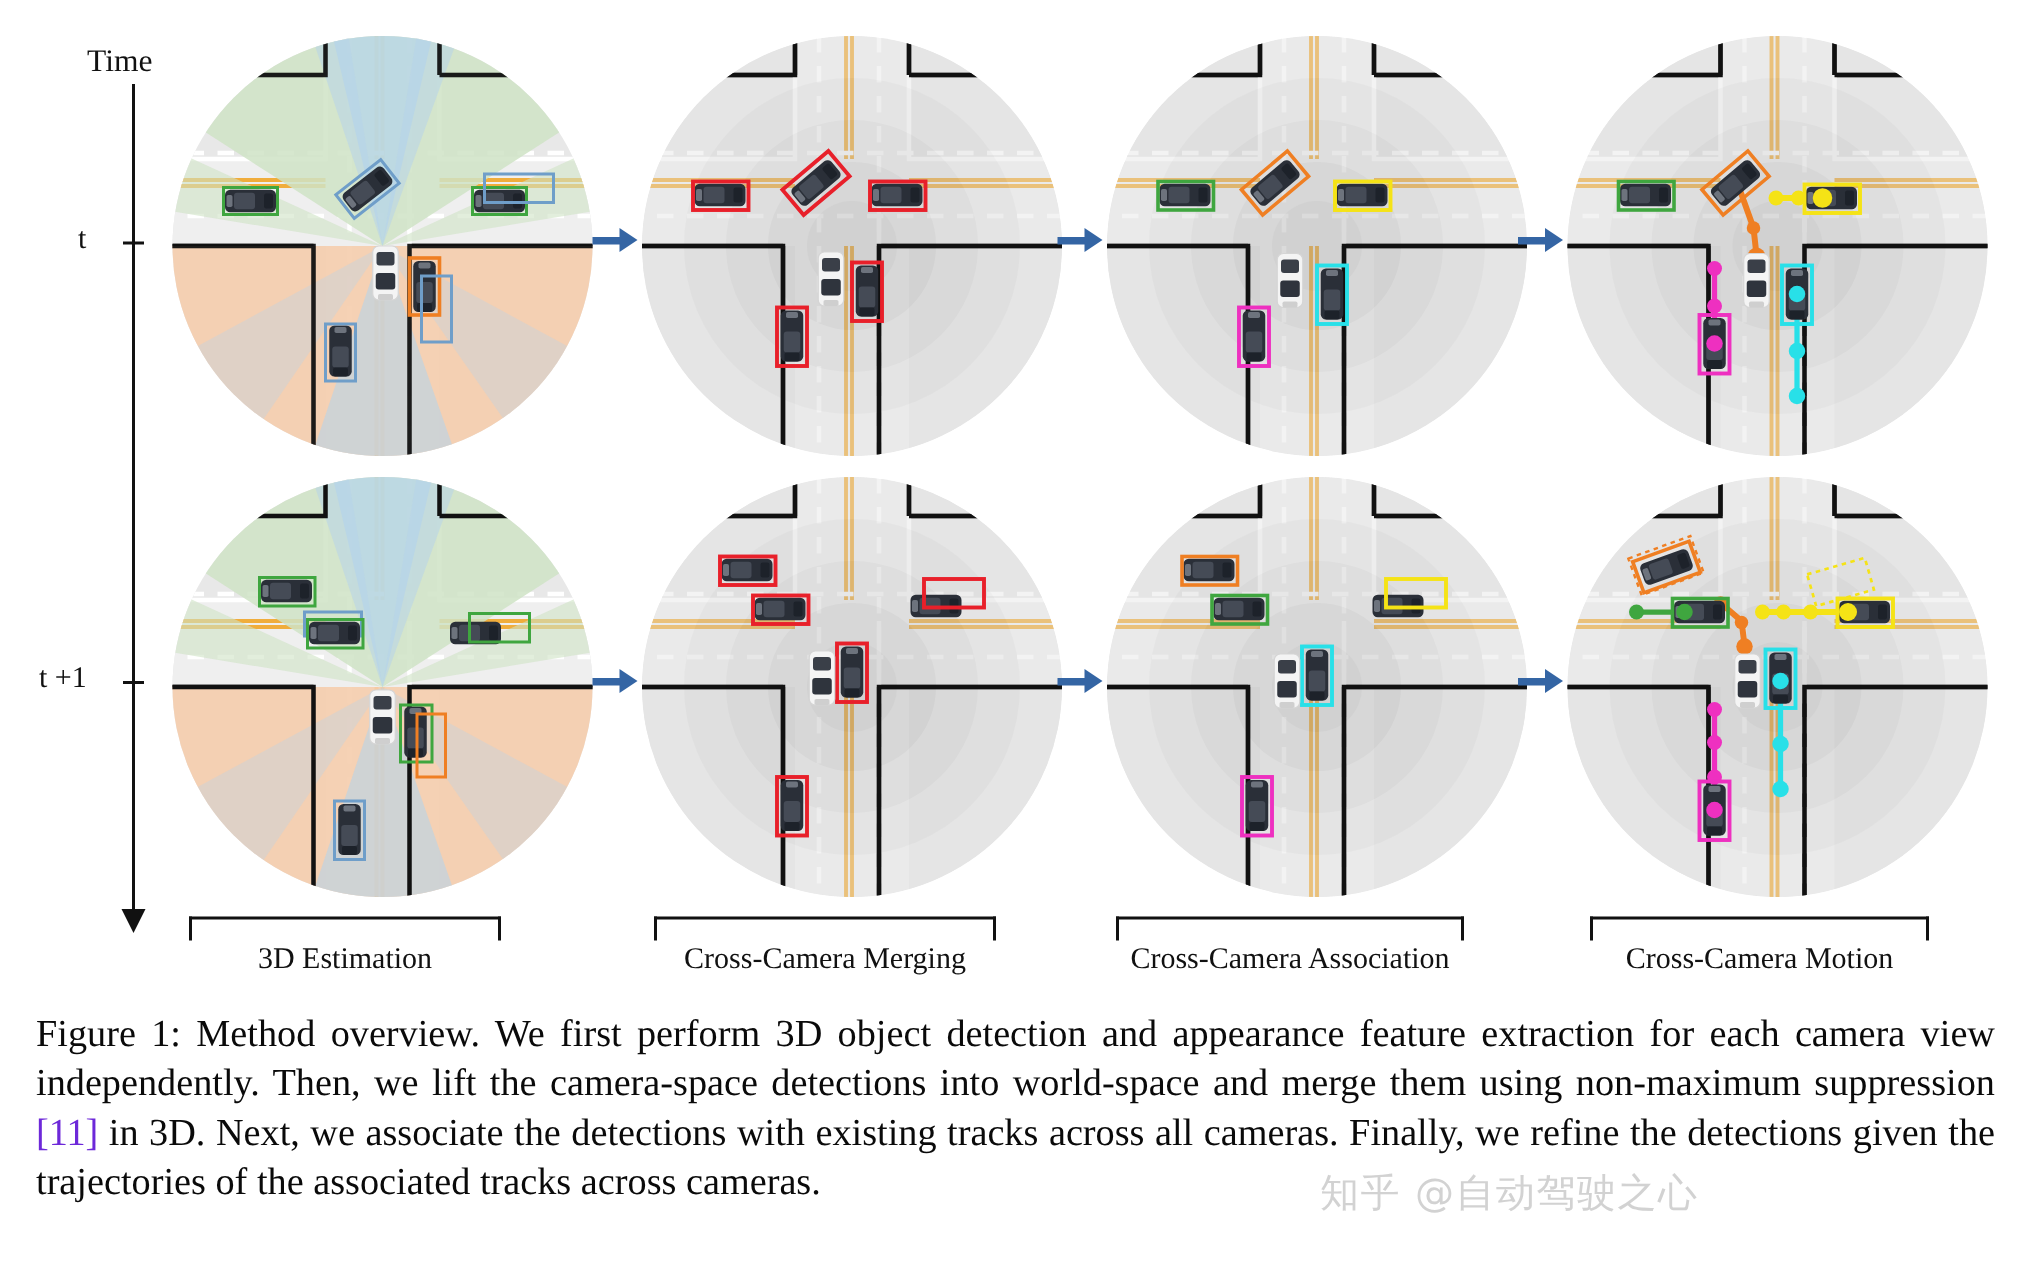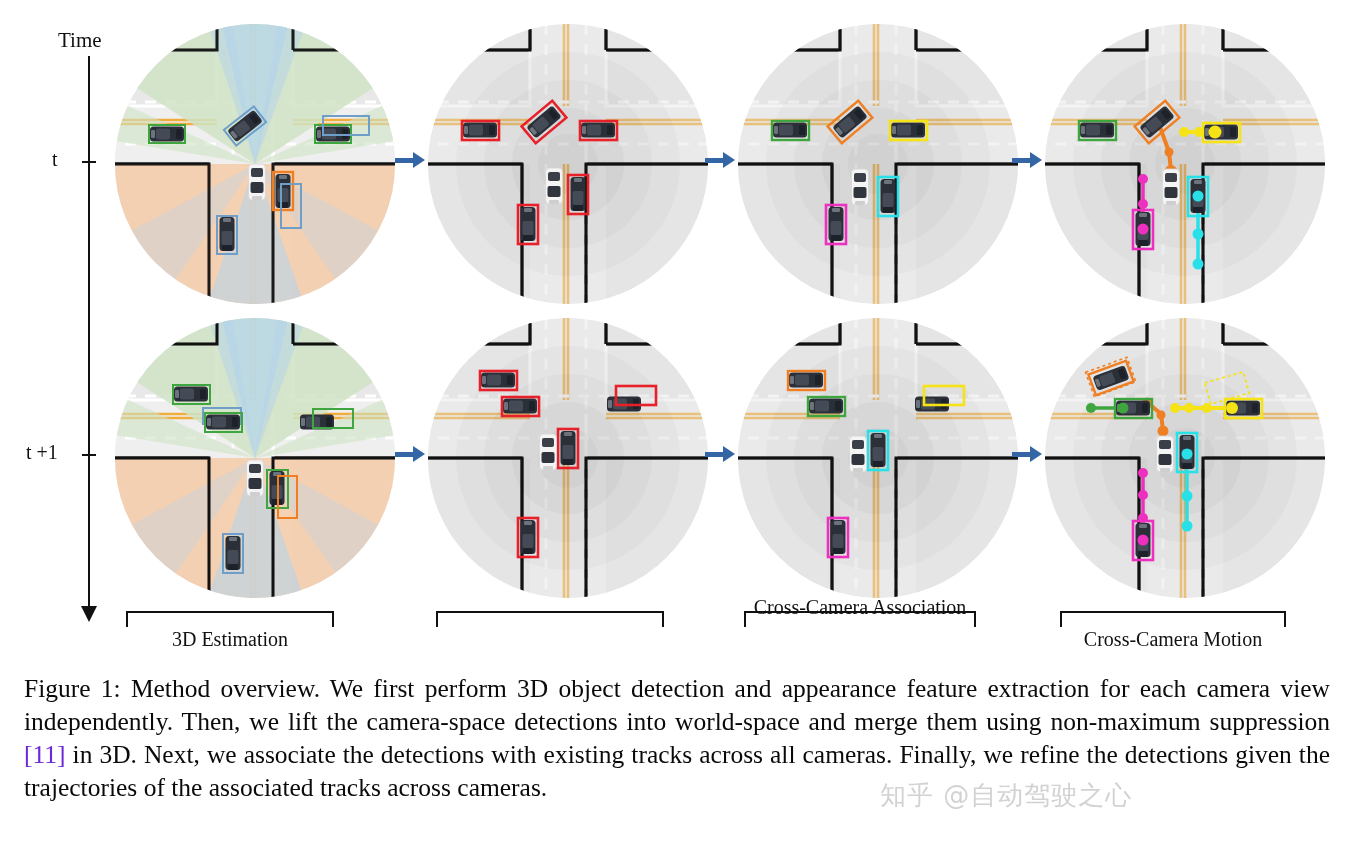--- a/index.html
+++ b/index.html
@@ -610,23 +610,24 @@
       <g>
         <use href="#egoCar" transform="translate(130,136)"></use>
       </g>
     </svg>
   </div>
 
   <div class="bracket" style="left:126px; top:611px; width:208px;"></div>
   <div class="stage-label" style="left:126px; top:628px; width:208px;">3D Estimation</div>
 
   <div class="bracket" style="left:436px; top:611px; width:228px;"></div>
+  <div class="stage-label" style="left:426px; top:628px; width:248px;">Cross-Camera Merging</div>
 
   <div class="bracket" style="left:744px; top:611px; width:232px;"></div>
-  <div class="stage-label" style="left:732px; top:596px; width:256px;">Cross-Camera Association</div>
+  <div class="stage-label" style="left:732px; top:628px; width:256px;">Cross-Camera Association</div>
 
   <div class="bracket" style="left:1060px; top:611px; width:226px;"></div>
   <div class="stage-label" style="left:1055px; top:628px; width:236px;text-align:center;">Cross-Camera Motion</div>
 
   <div class="caption"><span>Figure 1:</span> <b>Method overview</b><span>. We first perform 3D object detection and appearance feature extraction for each camera view independently.  Then, we lift the camera-space detections into world-space and merge them using non-maximum suppression </span><span class="cite">[11]</span><span> in 3D. Next, we associate the detections with existing tracks across all cameras.  Finally, we refine the detections given the trajectories of the associated tracks across cameras.</span></div>
 
   <div class="watermark">知乎 @自动驾驶之心</div>
 
 </div>
 

